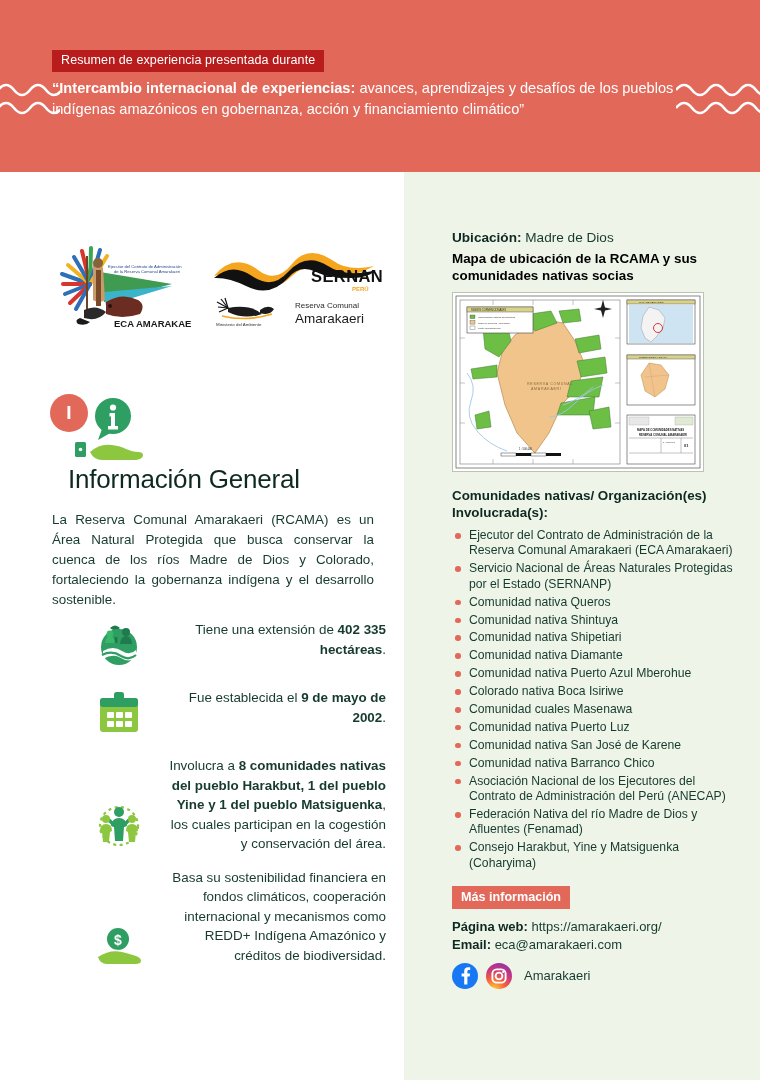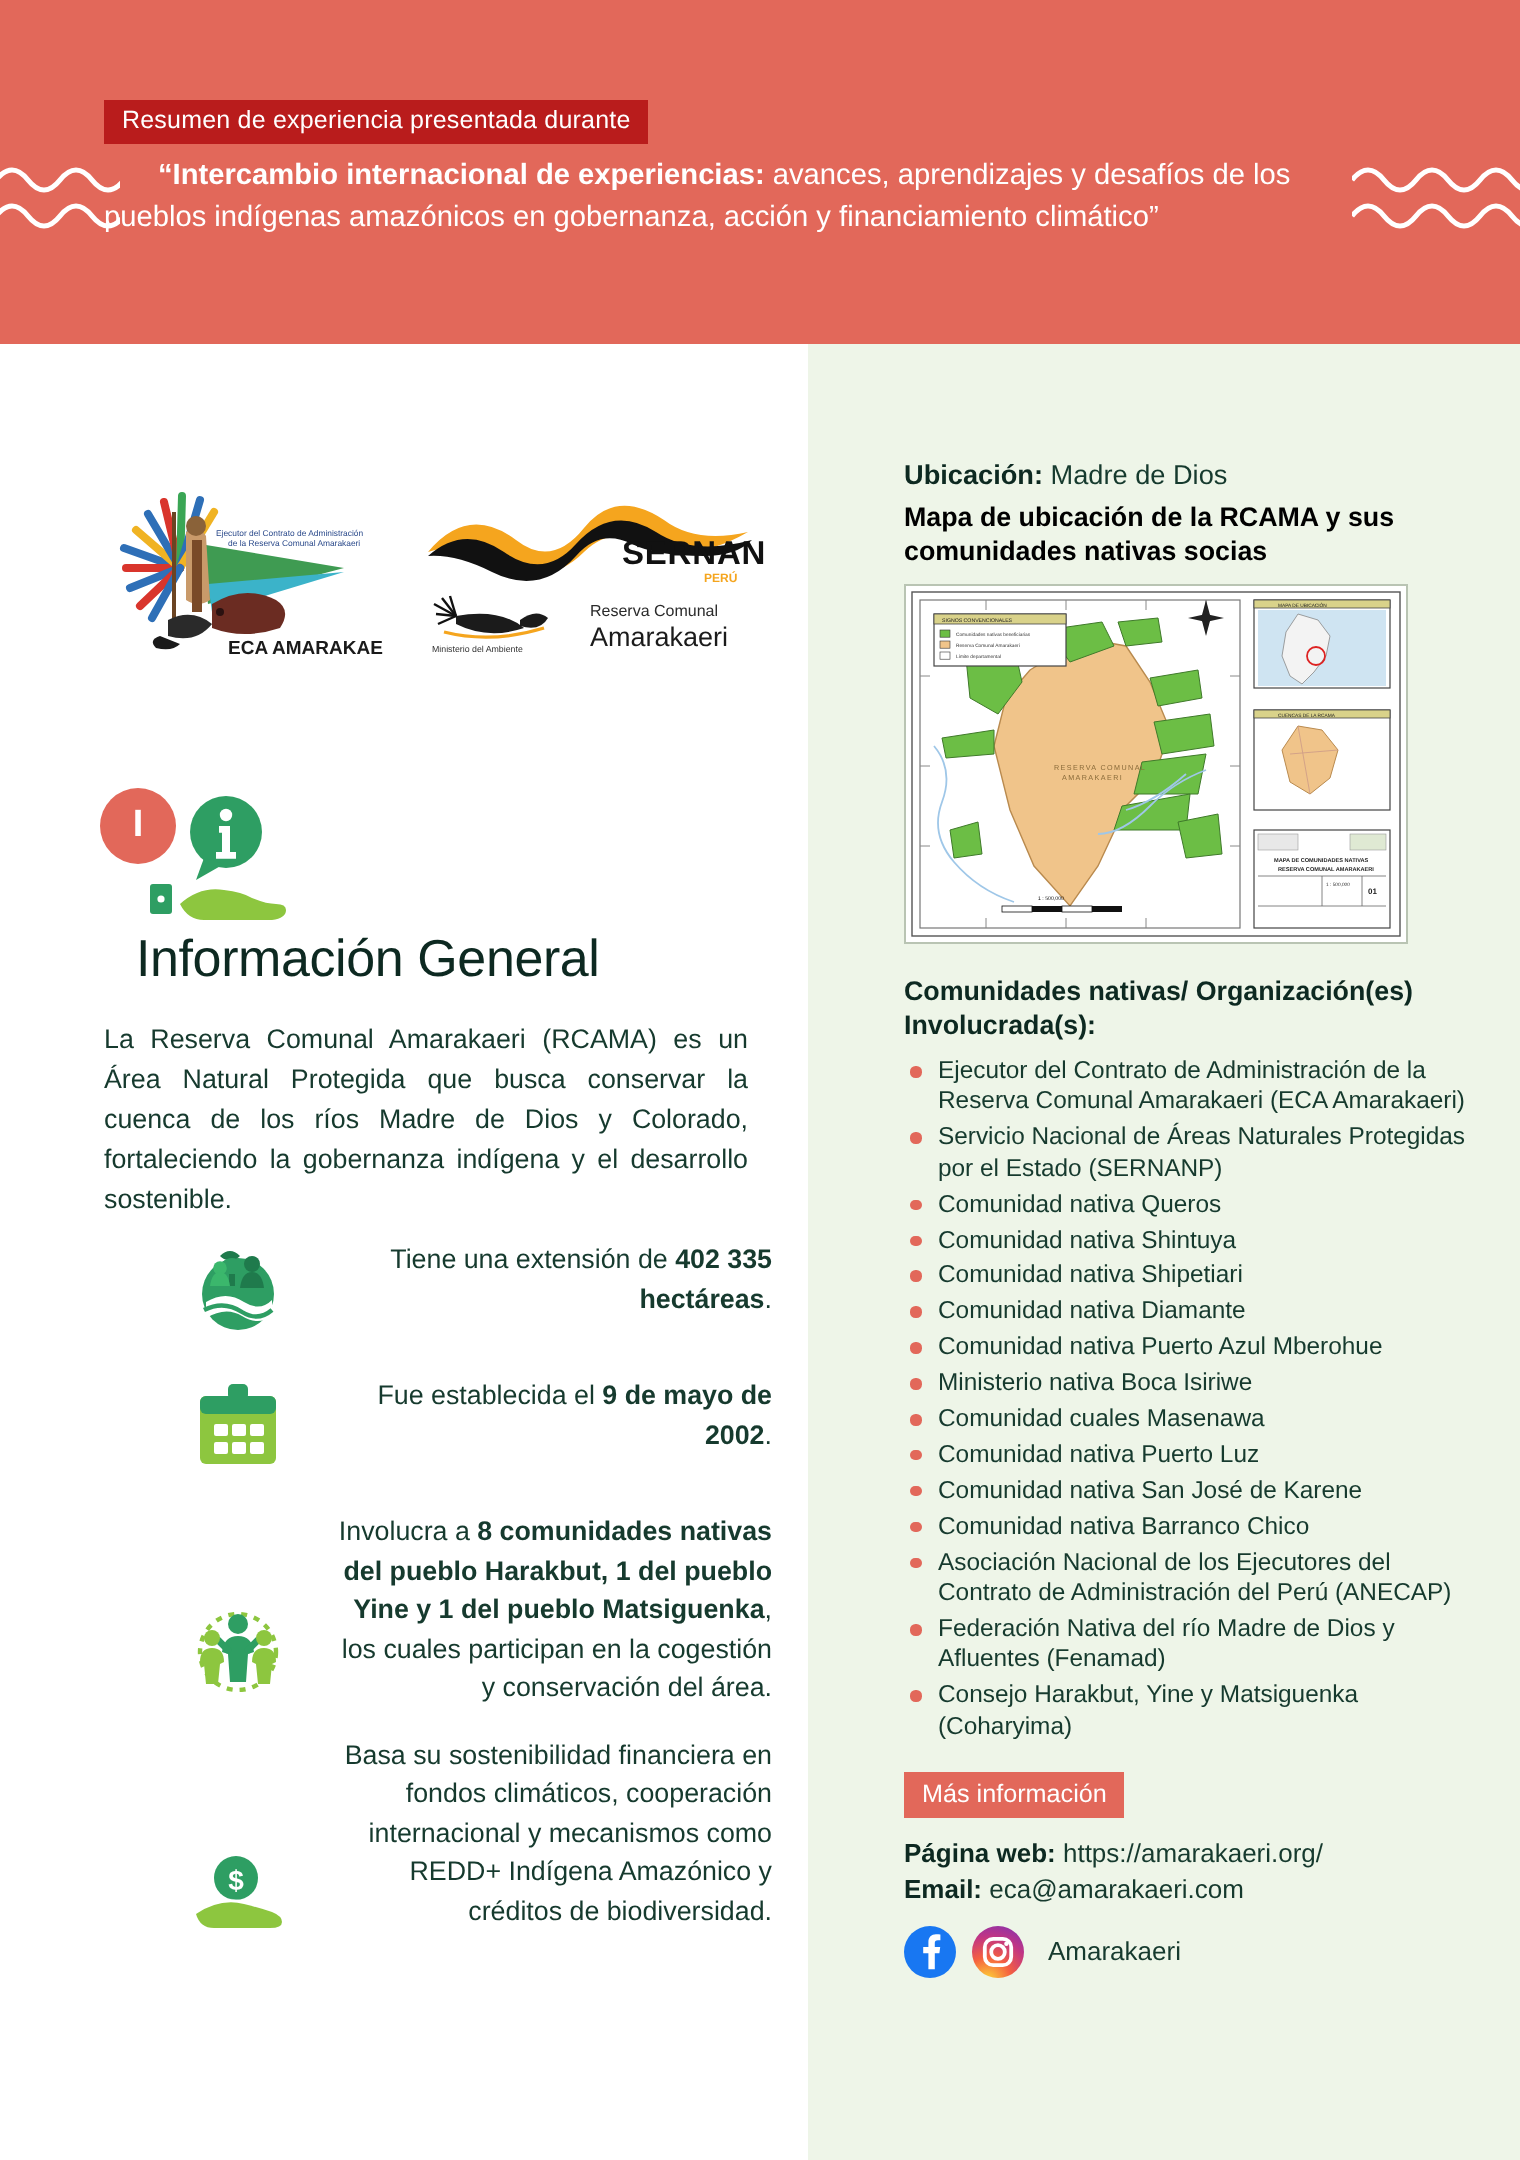--- a/index.html
+++ b/index.html
@@ -30,21 +30,21 @@
     position: absolute; left: 52px; top: 50px;
     background: #b91c1c; color: #ffffff;
     font-size: 12.5px; letter-spacing: .1px;
     padding: 3px 9px 5px 9px;
     white-space: nowrap;
   }
   .banner-title {
     position: absolute; left: 52px; top: 78px; width: 628px;
     color: #ffffff; font-size: 14.6px; line-height: 21px;
   }
-  .banner-title b { font-weight: bold; margin-left: 27px; }
+  .banner-title b { font-weight: bold; }
 
   
   .green-panel {
     position: absolute; left: 404px; top: 172px;
     width: 356px; height: 908px;
     background: #eef5e8;
   }
 
   
   .left-col { position: absolute; left: 0; top: 172px; width: 404px; height: 908px; background:#ffffff; }
@@ -108,21 +108,21 @@
     font-size: 12.2px; line-height: 15.4px; color: #163a2e;
   }
   ul.comm-list li::before {
     content: ""; position: absolute; left: 3px; top: 5px;
     width: 5.5px; height: 5.5px; border-radius: 50%; background: #e2685a;
   }
 
   .more-tag {
     display: inline-block; margin-top: 12px;
     background: #e2685a; color: #ffffff;
-    font-size: 12.6px; font-weight: normal;
+    font-size: 12.6px; font-weight: bold;
     padding: 4px 9px 5px 9px;
   }
   .contact { margin-top: 9px; font-size: 13px; line-height: 18px; color: #163a2e; }
   .contact b { font-weight: bold; color: #0d2921; }
   .socials { margin-top: 9px; display: flex; align-items: center; gap: 8px; }
   .soc-label { font-size: 13px; color: #163a2e; margin-left: 4px; }
 </style>
 </head>
 <body>
 
@@ -422,21 +422,21 @@
     <div class="comm-heading">Comunidades nativas/ Organización(es) Involucrada(s):</div>
 
     <ul class="comm-list">
       <li>Ejecutor del Contrato de Administración de la Reserva Comunal Amarakaeri (ECA Amarakaeri)</li>
       <li>Servicio Nacional de Áreas Naturales Protegidas por el Estado (SERNANP)</li>
       <li>Comunidad nativa Queros</li>
       <li>Comunidad nativa Shintuya</li>
       <li>Comunidad nativa Shipetiari</li>
       <li>Comunidad nativa Diamante</li>
       <li>Comunidad nativa Puerto Azul Mberohue</li>
-      <li>Ministerio nativa Boca Isiriwe</li>
+      <li>Colorado nativa Boca Isiriwe</li>
       <li>Comunidad cuales Masenawa</li>
       <li>Comunidad nativa Puerto Luz</li>
       <li>Comunidad nativa San José de Karene</li>
       <li>Comunidad nativa Barranco Chico</li>
       <li>Asociación Nacional de los Ejecutores del Contrato de Administración del Perú (ANECAP)</li>
       <li>Federación Nativa del río Madre de Dios y Afluentes (Fenamad)</li>
       <li>Consejo Harakbut, Yine y Matsiguenka (Coharyima)</li>
     </ul>
 
     <div class="more-tag">Más información</div>

